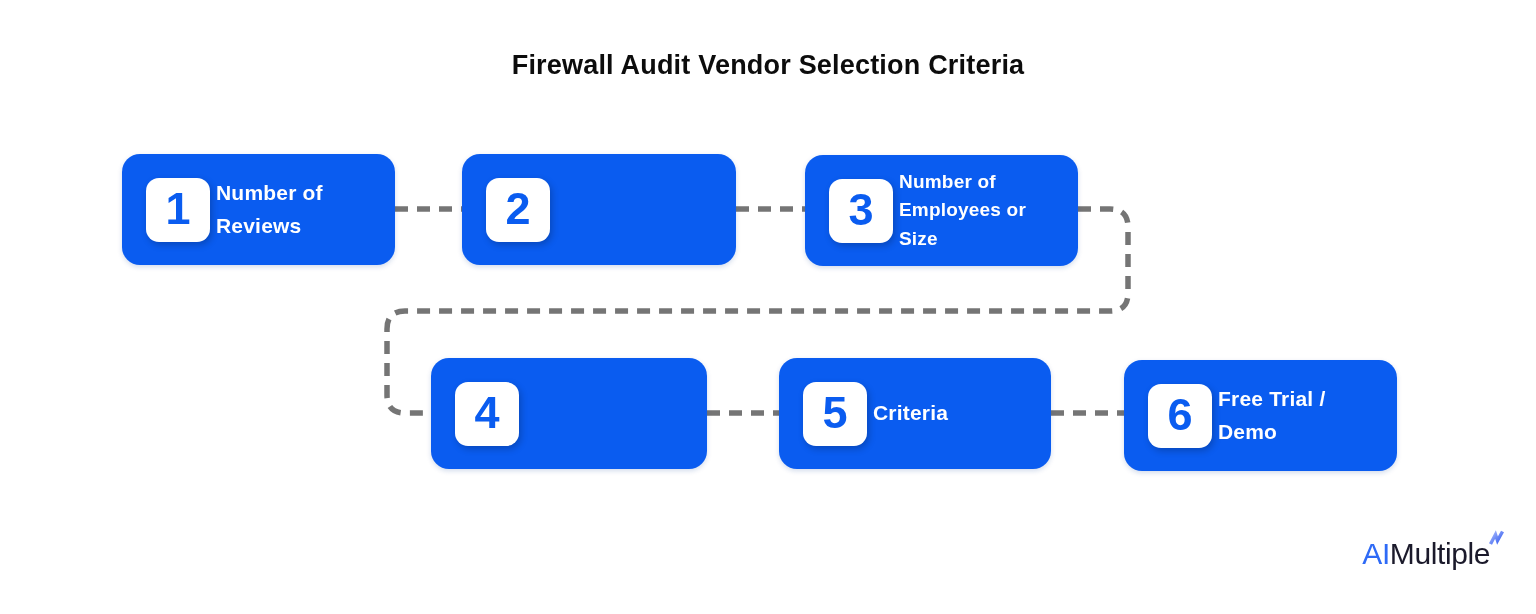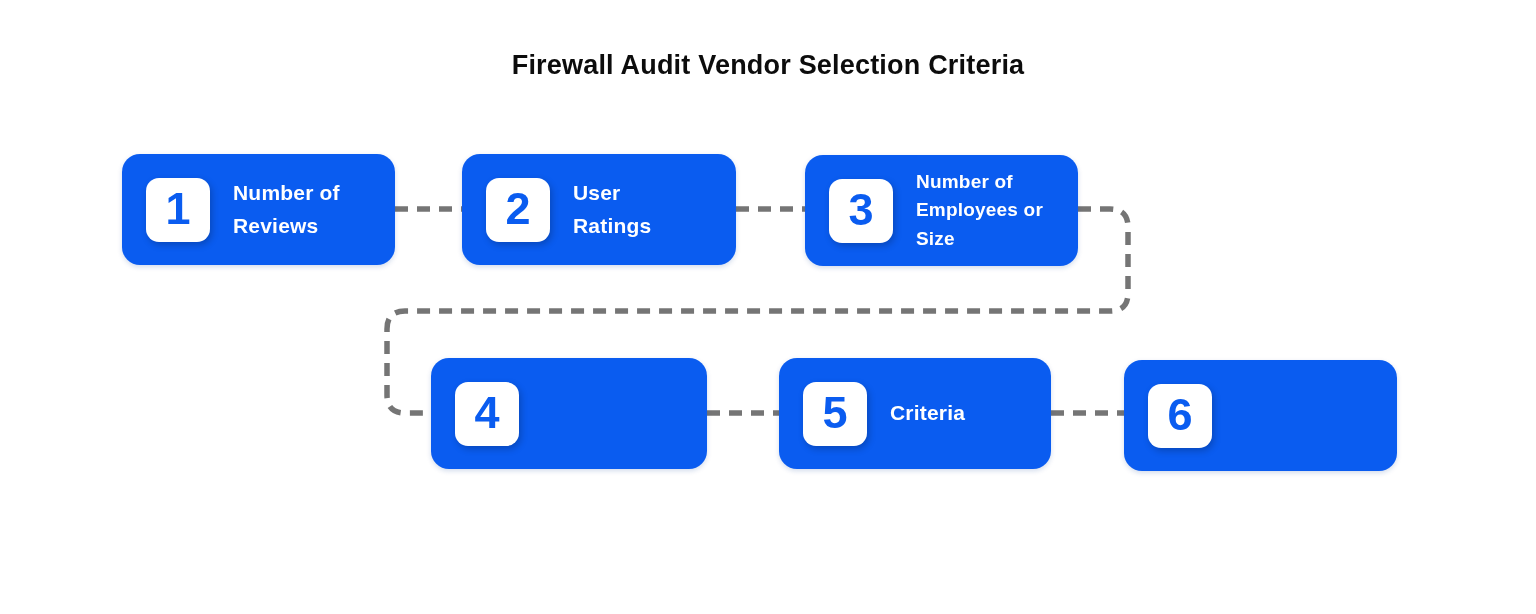--- a/index.html
+++ b/index.html
@@ -69,21 +69,21 @@
     box-shadow: 2px 3px 7px rgba(0, 0, 0, 0.22);
   }
   .badge span {
     font-size: 45px;
     font-weight: 800;
     line-height: 1;
     color: #0a5cf0;
     transform: translateY(-1px);
   }
   .label {
-    margin-left: 23px;
+    margin-left: 6px;
     color: #ffffff;
     font-size: 21px;
     font-weight: 700;
     line-height: 1.55;
     letter-spacing: 0.2px;
     white-space: pre-line;
   }
   #box3 .label {
     font-size: 19px;
     line-height: 1.5;
@@ -125,22 +125,20 @@
       <span>1</span>
     </div>
     <div class="label">Number of
 Reviews</div>
   </div>
 
   <div class="box" id="box2">
     <div class="badge">
       <span>2</span>
     </div>
-    <div class="label">User
-Ratings</div>
   </div>
 
   <div class="box" id="box3">
     <div class="badge">
       <span>3</span>
     </div>
     <div class="label">Number of
 Employees or
 Size</div>
   </div>
@@ -155,16 +153,30 @@
     <div class="badge">
       <span>5</span>
     </div>
     <div class="label">Criteria</div>
   </div>
 
   <div class="box" id="box6">
     <div class="badge">
       <span>6</span>
     </div>
+    <div class="label">Free Trial /
+Demo</div>
   </div>
 
+  <div class="logo">
+    <span class="logo-ai">AI</span><span class="logo-multiple">Multiple</span>
+    <svg class="spark" width="17" height="18" viewBox="0 0 17 18" xmlns="http://www.w3.org/2000/svg">
+      <defs>
+        <linearGradient id="sparkGrad" x1="0" y1="0" x2="1" y2="1">
+          <stop offset="0" stop-color="#aebffc"></stop>
+          <stop offset="1" stop-color="#2b55f0"></stop>
+        </linearGradient>
+      </defs>
+      <path d="M2.5,14 L7.5,4.5 L9.5,10.5 L14.5,1.5" fill="none" stroke="url(#sparkGrad)" stroke-width="3.4" stroke-linecap="butt" stroke-linejoin="miter"></path>
+    </svg>
+  </div>
 
 </div>
 
 </body></html>

